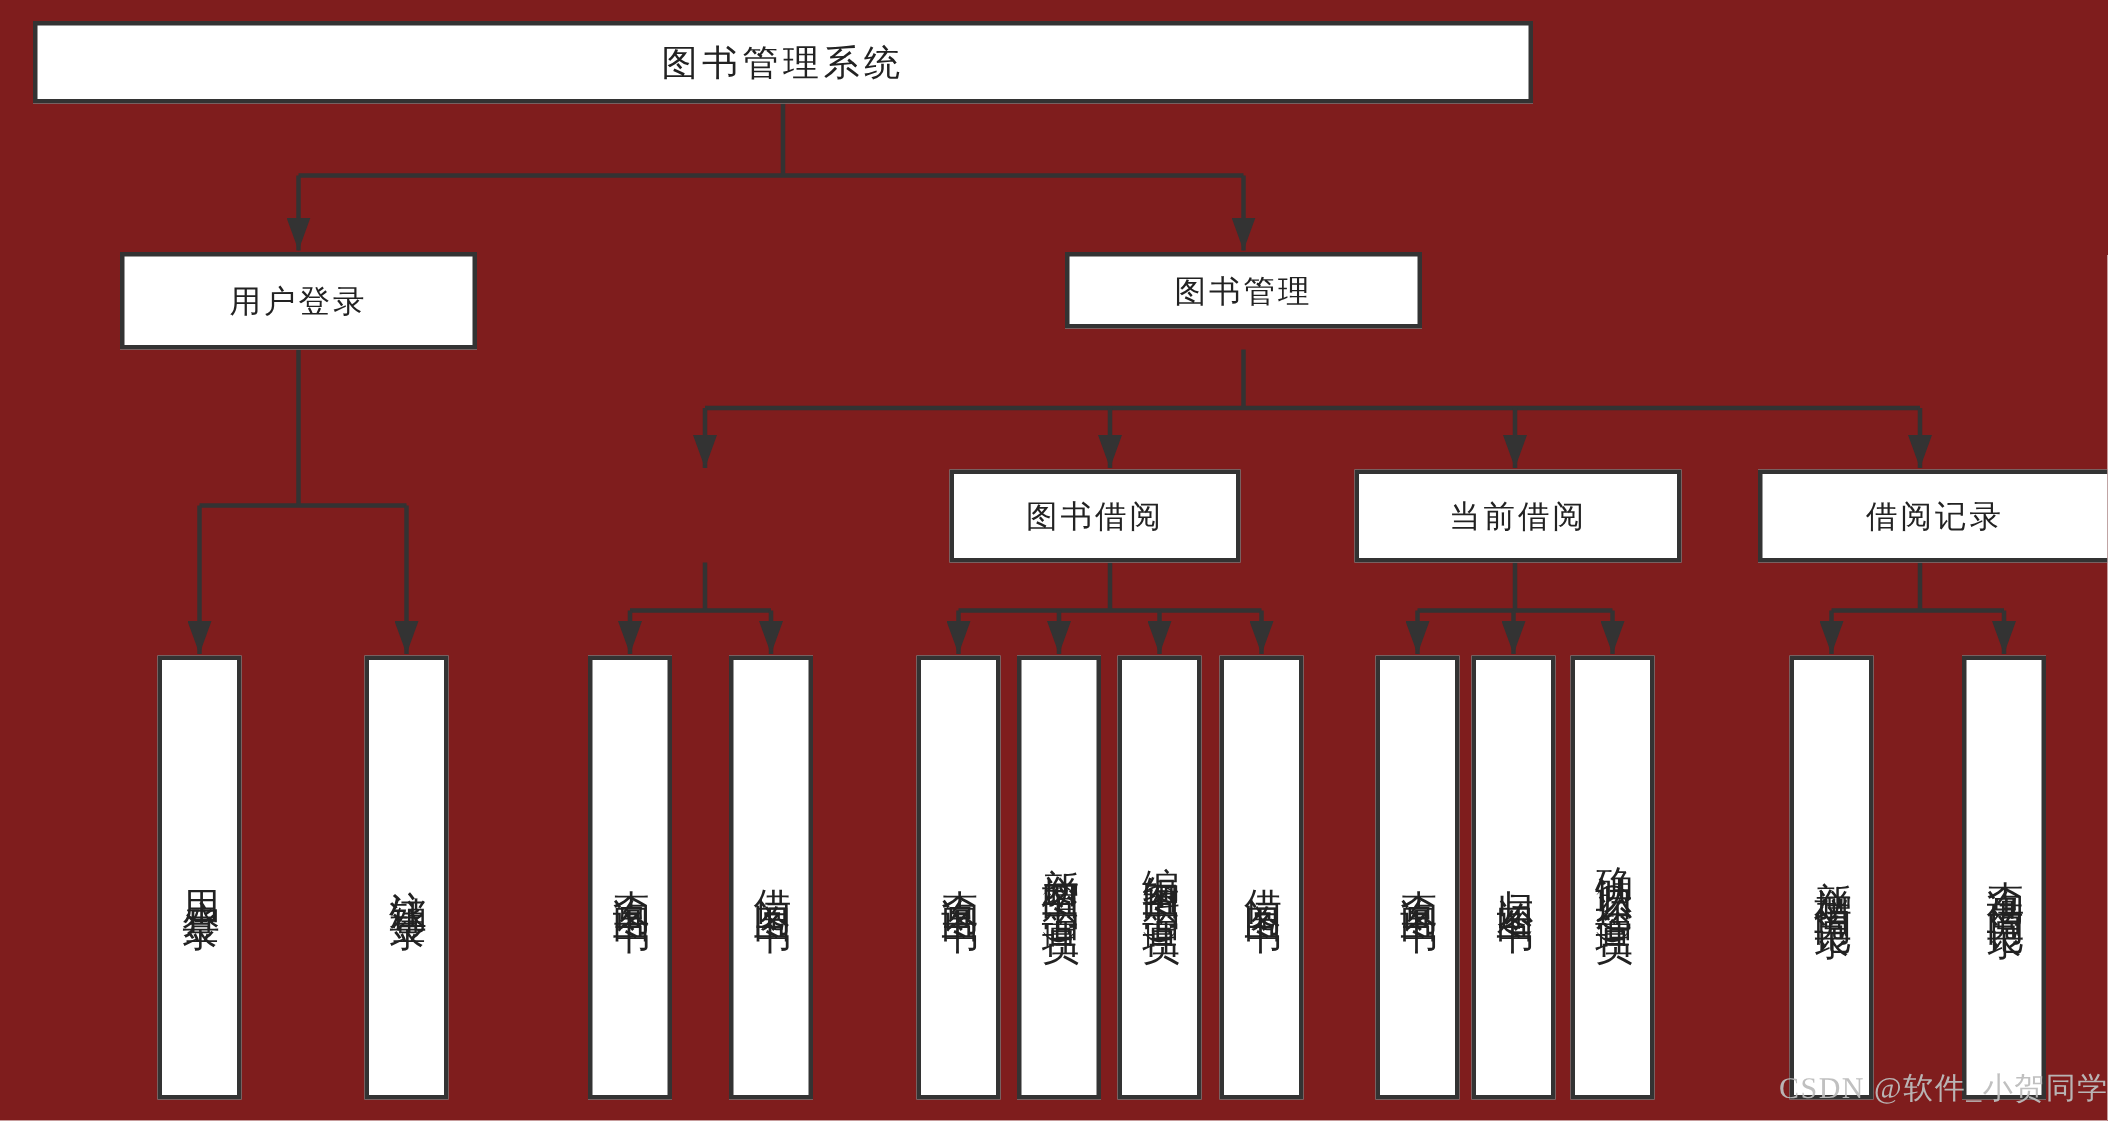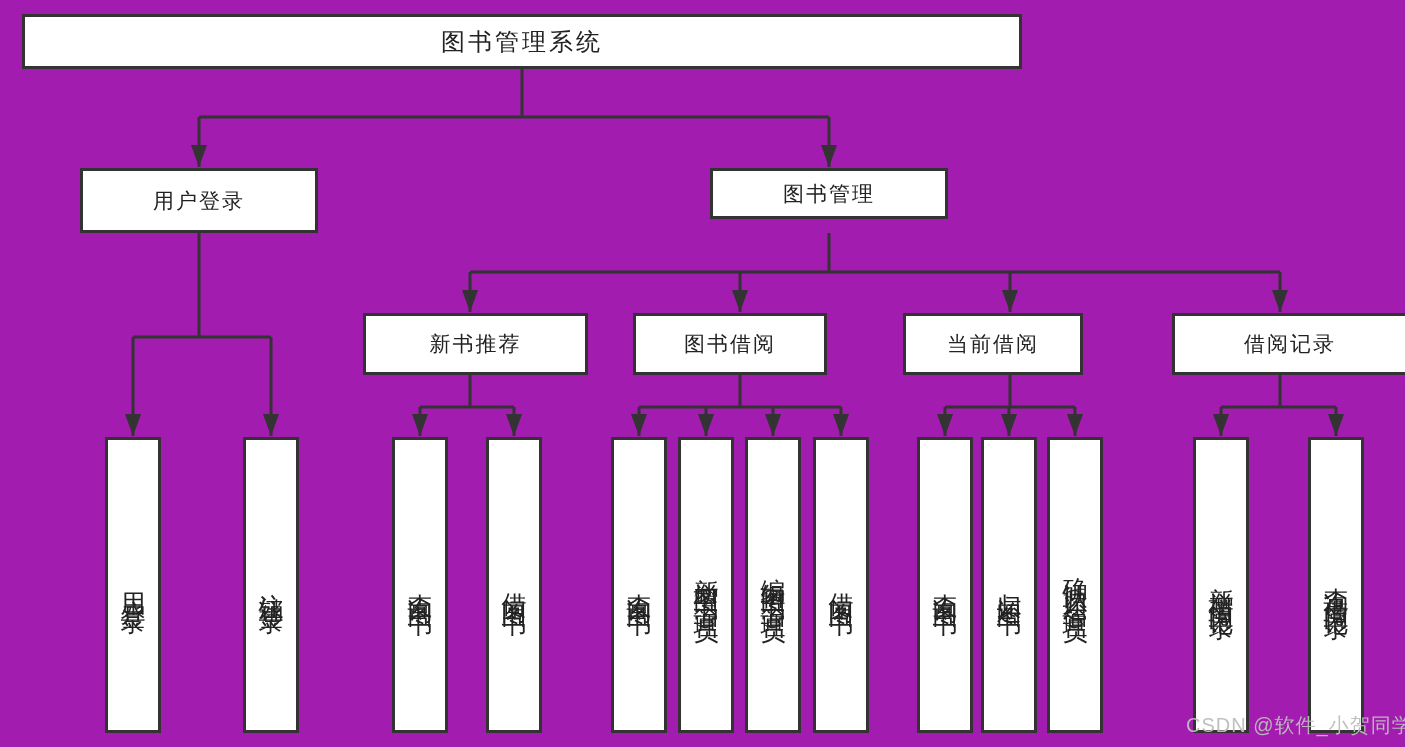--- a/index.html
+++ b/index.html
@@ -1,21 +1,21 @@
 <!DOCTYPE html>
 <html><head>
 <meta charset="utf-8">
 <style>
   html, body { margin: 0; padding: 0; background: #ffffff; }
   #canvas {
     position: relative;
     width: 1405px;
     height: 747px;
-    background: #a21caf;
-    font-family: Liberation Sans, sans-serif;
+    background: #7f1d1d;
+    font-family: Liberation Serif, serif;
     overflow: hidden;
   }
   #wires {
     position: absolute;
     left: 0; top: 0;
     width: 1405px; height: 747px;
     z-index: 1;
   }
   #wires path, #wires line {
     stroke: #333333;
@@ -44,21 +44,21 @@
     letter-spacing: 6px;
     line-height: 1;
     white-space: nowrap;
   }
   
   .p-root { left: 22px;   top: 14px;  width: 1000px; height: 55px; }
   .p-l2a  { left: 80px;   top: 168px; width: 238px;  height: 65px; }
   .p-l2b  { left: 710px;  top: 168px; width: 238px;  height: 51px; }
   .p-l3a  { left: 363px;  top: 313px; width: 225px;  height: 62px; }
   .p-l3b  { left: 633px;  top: 313px; width: 194px;  height: 62px; }
-  .p-l3c  { left: 903px;  top: 313px; width: 180px;  height: 62px; }
+  .p-l3c  { left: 903px;  top: 313px; width: 218px;  height: 62px; }
   .p-l3d  { left: 1172px; top: 313px; width: 236px;  height: 62px; }
   .x1  { left: 105px; }  .x2  { left: 243px; }
   .x3  { left: 392px; }  .x4  { left: 486px; }
   .x5  { left: 611px; }  .x6  { left: 678px; }
   .x7  { left: 745px; }  .x8  { left: 813px; }
   .x9  { left: 917px; }  .x10 { left: 981px; }
   .x11 { left: 1047px; } .x12 { left: 1193px; }
   .x13 { left: 1308px; }
   #watermark {
     position: absolute;
@@ -129,23 +129,20 @@
     <span class="hlabel">图书管理系统</span>
   </div>
 
   <div class="box p-l2a">
     <span class="hlabel">用户登录</span>
   </div>
   <div class="box p-l2b">
     <span class="hlabel">图书管理</span>
   </div>
 
-  <div class="box p-l3a">
-    <span class="hlabel">新书推荐</span>
-  </div>
   <div class="box p-l3b">
     <span class="hlabel">图书借阅</span>
   </div>
   <div class="box p-l3c">
     <span class="hlabel">当前借阅</span>
   </div>
   <div class="box p-l3d">
     <span class="hlabel">借阅记录</span>
   </div>
 

